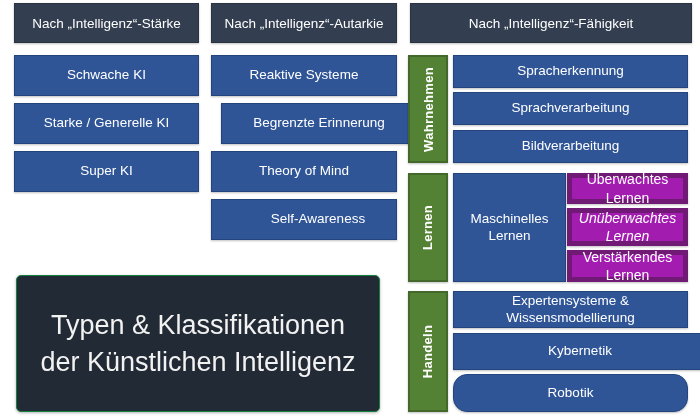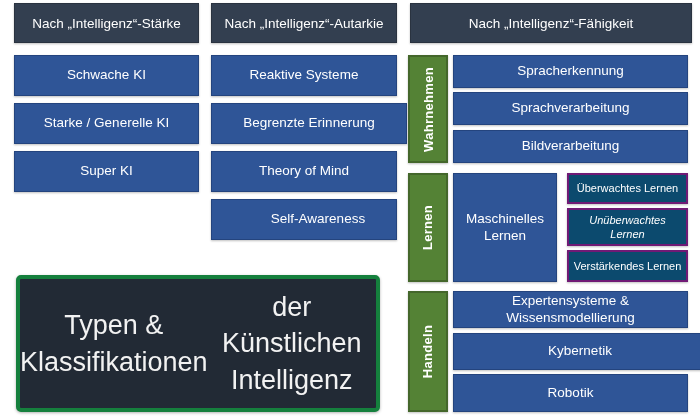--- a/index.html
+++ b/index.html
@@ -27,75 +27,75 @@
     position:absolute; background:#548235;
     border:2px solid #44672B;
     display:flex; align-items:center; justify-content:center;
     box-shadow:0 1px 2px rgba(0,0,0,0.25);
   }
   .vl span {
     transform:rotate(-90deg); white-space:nowrap;
     color:#ffffff; font-size:13px; font-weight:600; letter-spacing:0.3px;
   }
   .org {
-    position:absolute; background:#0c4a6e; color:#ffffff;
+    position:absolute; background:#a21caf; color:#ffffff;
     display:flex; align-items:center; justify-content:center;
-    font-size:11px; text-align:center; white-space:pre-line; line-height:1.3;
-    border:2px solid #701a75;
+    font-size:14px; text-align:center; white-space:pre-line; line-height:1.3;
+    border:5px solid #701a75;
     box-shadow:0 1px 2px rgba(0,0,0,0.25);
   }
   .title-box {
     position:absolute; left:16px; top:275px; width:364px; height:137px;
-    background:#222A35; border:4px solid #15803d; border-radius:5px;
-    color:#F2F2F2; display:flex; flex-direction:row;
+    background:#222A35; border:1px solid #15803d; border-radius:5px;
+    color:#F2F2F2; display:flex; flex-direction:column;
     align-items:center; justify-content:center;
     font-size:27px; line-height:1.35; text-align:center;
     box-shadow:0 1px 3px rgba(0,0,0,0.3);
   }
 </style>
 </head>
 <body>
 
 <div class="canvas">
 
   <div class="hdr" style="left:14px; top:3px; width:185px; height:40px;">Nach „Intelligenz“-Stärke</div>
   <div class="bx" style="left:14px; top:55px; width:185px; height:41px;">Schwache KI</div>
   <div class="bx" style="left:14px; top:103px; width:185px; height:41px;">Starke / Generelle KI</div>
   <div class="bx" style="left:14px; top:151px; width:185px; height:41px;">Super KI</div>
 
   <div class="hdr" style="left:211px; top:3px; width:186px; height:40px;">Nach „Intelligenz“-Autarkie</div>
   <div class="bx" style="left:211px; top:55px; width:186px; height:41px;">Reaktive Systeme</div>
-  <div class="bx" style="left:211px; top:103px; width:196px; height:41px;">Begrenzte Erinnerung</div>
+  <div class="bx" style="left:221px; top:103px; width:196px; height:41px;">Begrenzte Erinnerung</div>
   <div class="bx" style="left:211px; top:151px; width:186px; height:41px;">Theory of Mind</div>
   <div class="bx" style="left:211px; top:199px; width:186px; height:41px;padding-left:28px;">Self-Awareness</div>
 
   <div class="hdr" style="left:410px; top:3px; width:282px; height:40px;">Nach „Intelligenz“-Fähigkeit</div>
 
   <div class="vl" style="left:408px; top:55px; width:40px; height:108px;">
     <span>Wahrnehmen</span>
   </div>
   <div class="bx" style="left:453px; top:55px; width:235px; height:33px;">Spracherkennung</div>
   <div class="bx" style="left:453px; top:92px; width:235px; height:33px;">Sprachverarbeitung</div>
   <div class="bx" style="left:453px; top:130px; width:235px; height:33px;">Bildverarbeitung</div>
 
   <div class="vl" style="left:408px; top:173px; width:40px; height:109px;">
     <span>Lernen</span>
   </div>
-  <div class="bx" style="left:453px; top:173px; width:104px; height:109px; padding:16px 10px;">Maschinelles Lernen</div>
+  <div class="bx" style="left:453px; top:173px; width:113px; height:109px; padding:16px 10px;">Maschinelles Lernen</div>
   <div class="org" style="left:567px; top:173px; width:121px; height:31px;">Überwachtes Lernen</div>
   <div class="org" style="left:567px; top:208px; width:121px; height:38px;font-style:italic;">Unüberwachtes
 Lernen</div>
   <div class="org" style="left:567px; top:250px; width:121px; height:32px;">Verstärkendes Lernen</div>
 
   <div class="vl" style="left:408px; top:291px; width:40px; height:121px;">
     <span>Handeln</span>
   </div>
   <div class="bx" style="left:453px; top:291px; width:235px; height:37px;">Expertensysteme &amp;
 Wissensmodellierung</div>
   <div class="bx" style="left:453px; top:333px; width:254px; height:37px;">Kybernetik</div>
-  <div class="bx" style="left:453px; top:374px; width:235px; height:38px;">Robotik</div>
+  <div class="bx" style="left:453px; top:374px; width:235px; height:38px;border-radius:14px;">Robotik</div>
 
   <div class="title-box">
     <span>Typen &amp; Klassifikationen</span>
     <span>der Künstlichen Intelligenz</span>
   </div>
 
 </div>
 
 </body></html>

